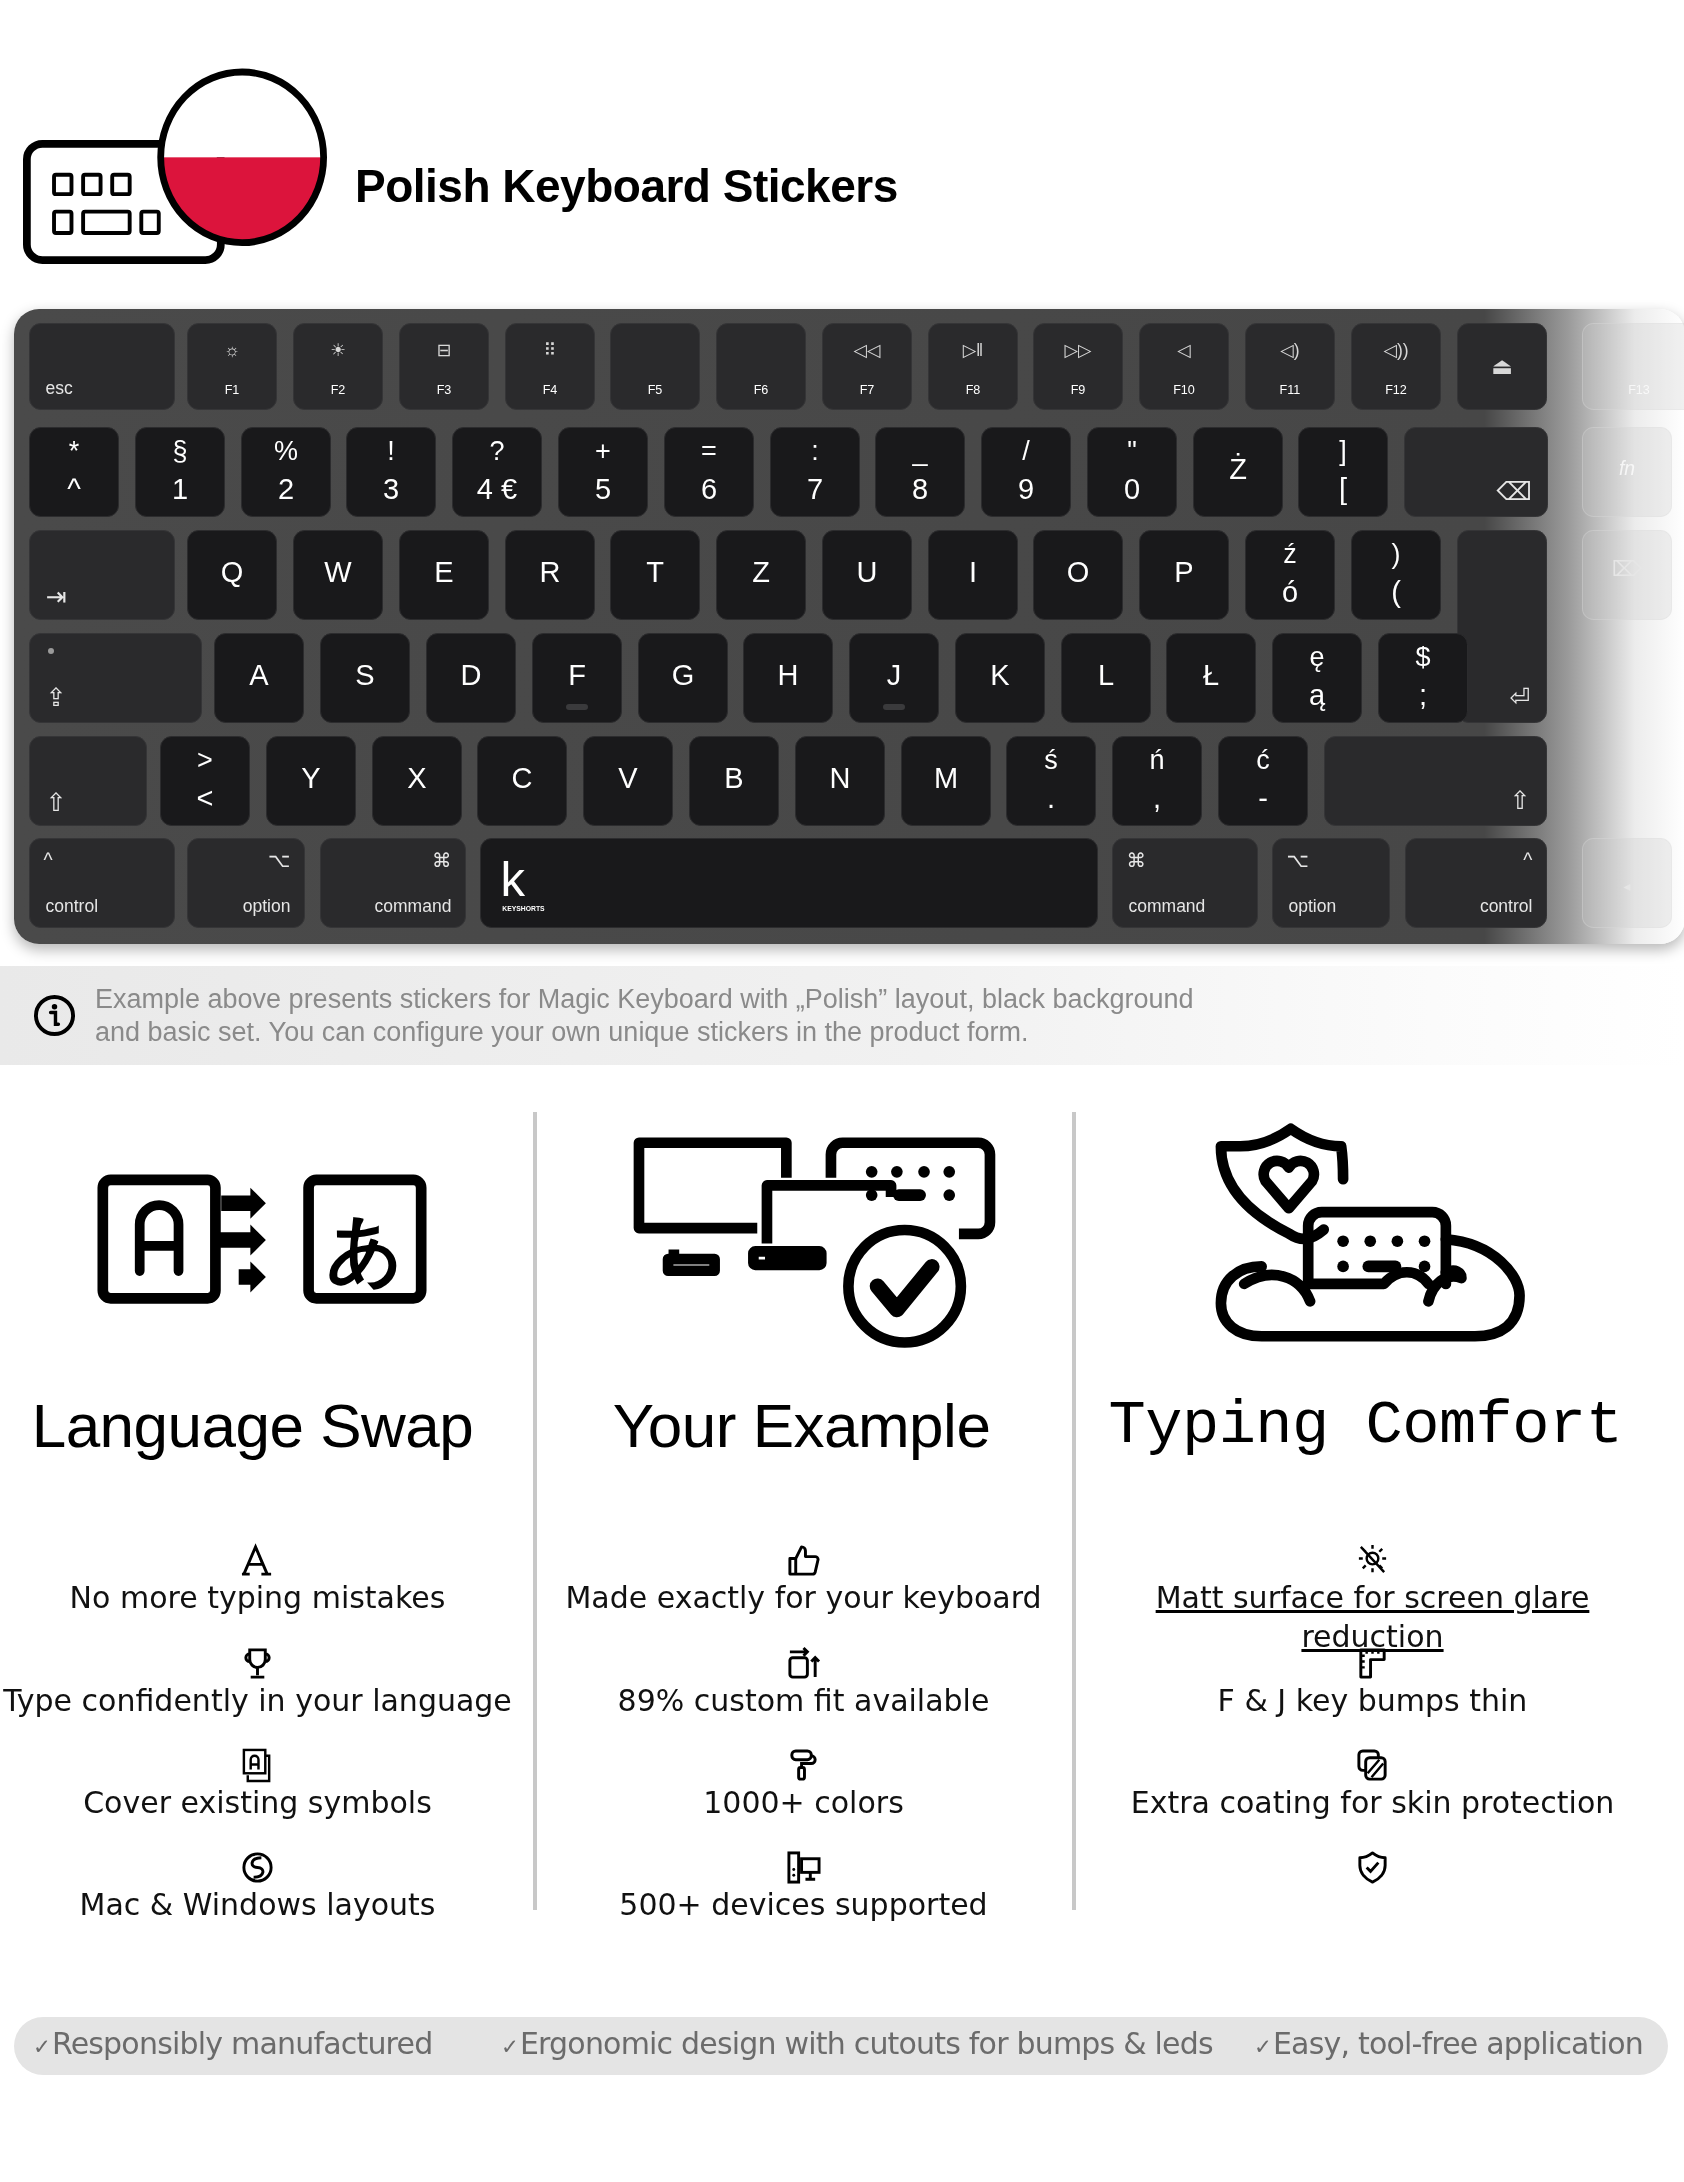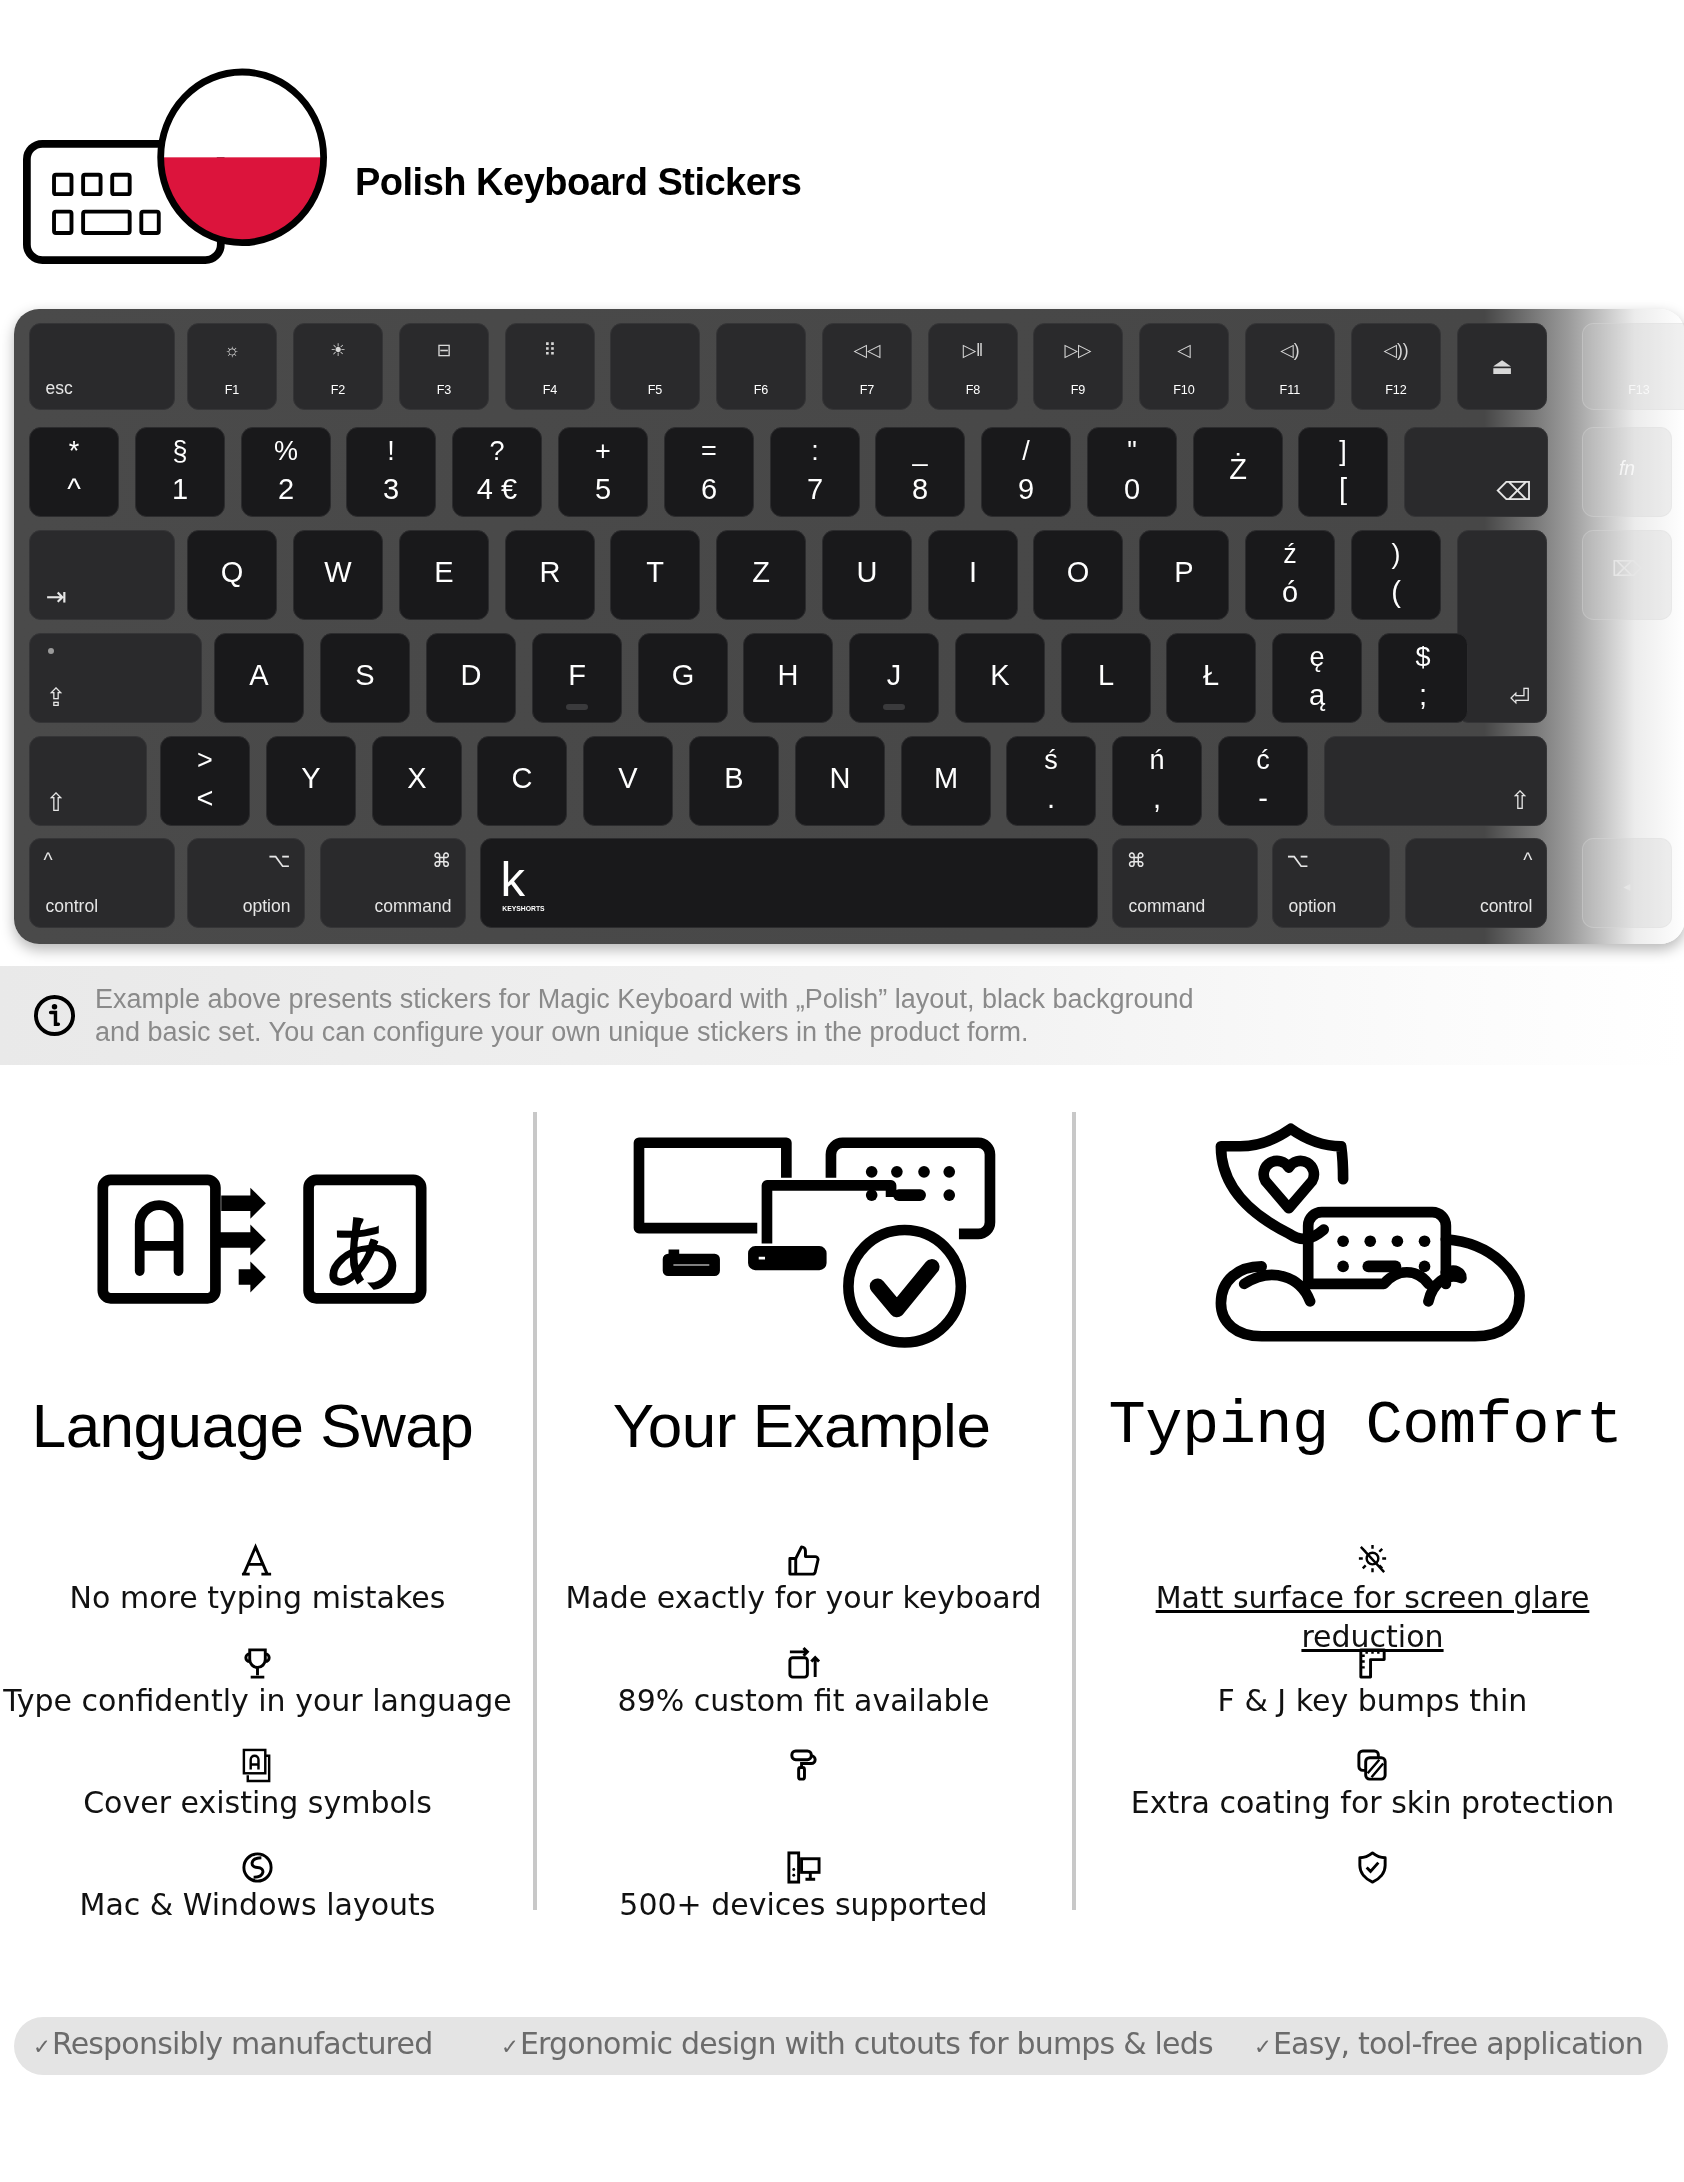--- a/index.html
+++ b/index.html
@@ -1,21 +1,21 @@
 <!DOCTYPE html>
 <html><head>
 <meta charset="utf-8">
 <style>
   html,body{margin:0;padding:0;background:#fff;}
   body{width:1685px;height:2182px;position:relative;overflow:hidden;font-family:"Liberation Sans",sans-serif;color:#000;}
   .abs{position:absolute;}
 
   
   #header-logo{left:23px;top:66px;width:320px;height:204px;}
-  #page-title{left:355px;top:163px;font-size:38px;font-weight:bold;letter-spacing:-0.5px;line-height:1;}
+  #page-title{left:355px;top:163px;font-size:46px;font-weight:bold;letter-spacing:-0.5px;line-height:1;}
 
   
   #keyboard{left:13.6px;top:309px;width:1671px;height:635px;border-radius:25px;
     background:linear-gradient(90deg,#4a4a4a 0%,#474747 88%,#9a9a9a 93%,#ececec 97%,#fff 100%);
     box-shadow:0 5.8px 13.6px rgba(0,0,0,0.28);}
   .key{position:absolute;box-sizing:border-box;border-radius:11.6px;background:#19191b;
     border:1.9px solid #2c2c2e;color:#fff;font-family:"Liberation Sans",sans-serif;}
   .key.mod{background:#2a2a2c;border-color:#353537;}
   .key.fade{background:rgba(200,200,200,0.25);border-color:rgba(220,220,220,0.35);color:rgba(255,255,255,0.75);}
   .key .c{position:absolute;left:0;right:0;text-align:center;}
@@ -467,20 +467,21 @@
           <path d="M4 6 H22 M18 2 L22 6 L18 10 M30 32 V12 M26 16 L30 12 L34 16" stroke="#000" stroke-width="3" fill="none"></path>
         </svg></span>
       <span class="bt">89% custom fit available</span>
     </div>
     <div class="bullet" style="left: 522px; top: 1748px;">
       <span class="bi" style="width: 35px;"><svg width="35" height="35" viewBox="0 0 36 36">
           <rect x="6" y="3" width="20" height="9" rx="4" stroke="#000" stroke-width="3" fill="none"></rect>
           <path d="M26 8 a4 4 0 0 1 0 8 H16 V20" stroke="#000" stroke-width="3" fill="none"></path>
           <rect x="13" y="20" width="6" height="12" rx="2" stroke="#000" stroke-width="3" fill="none"></rect>
         </svg></span>
+      <span class="bt">1000+ colors</span>
     </div>
     <div class="bullet" style="left: 522px; top: 1850px;">
       <span class="bi" style="width: 35px;"><svg width="35" height="35" viewBox="0 0 36 36">
           <rect x="3" y="3" width="10" height="30" stroke="#000" stroke-width="3" fill="none"></rect>
           <circle cx="8" cy="20" r="1.5"></circle>
           <circle cx="8" cy="26" r="1.5"></circle>
           <rect x="16" y="9" width="18" height="14" stroke="#000" stroke-width="3" fill="none"></rect>
           <path d="M25 23 V29 M20 30 H30" stroke="#000" stroke-width="3"></path>
         </svg></span>
       <span class="bt">500+ devices supported</span>

